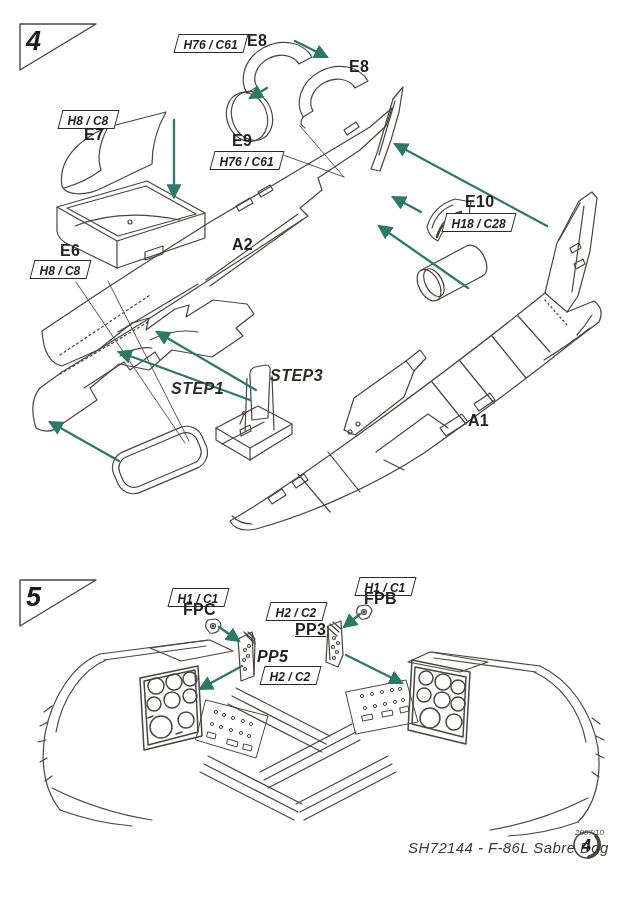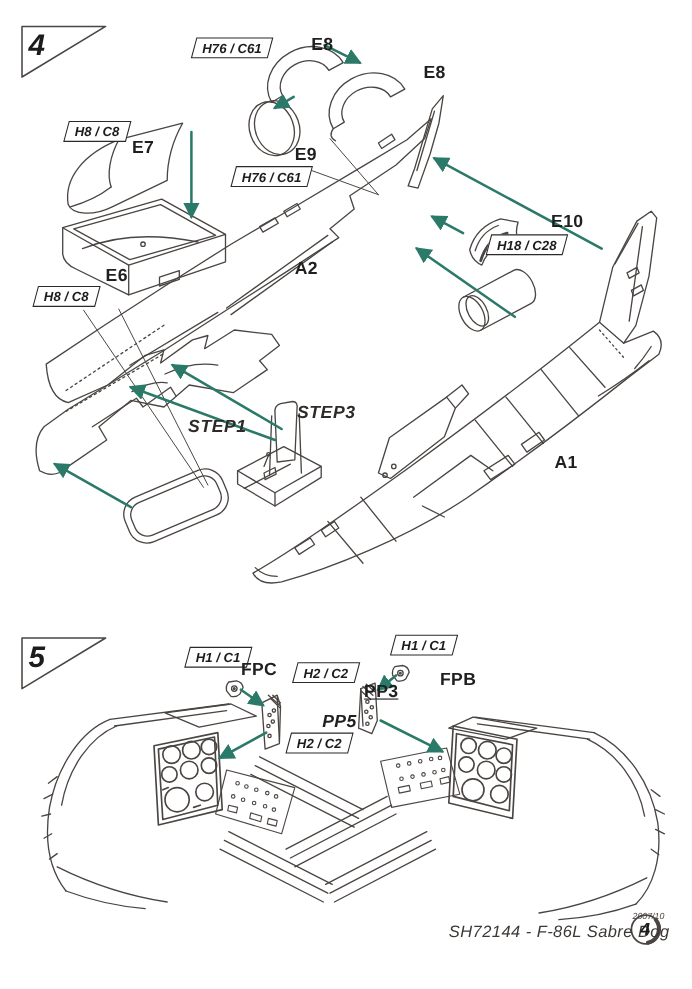--- a/index.html
+++ b/index.html
@@ -3,21 +3,21 @@
 <meta charset="utf-8">
 <style>
   html,body{margin:0;padding:0;background:#e8e8e8;}
   .page{
     position:relative;width:629px;height:899px;background:var(--paper,#fff);
     margin:0 auto;overflow:hidden;
     font-family:"Liberation Sans",sans-serif;color:var(--text,#222);
   }
   svg.art{position:absolute;left:0;top:0;}
   .lbl{position:absolute;font:bold 15px "Liberation Sans",sans-serif;color:var(--text,#222);letter-spacing:.3px;white-space:nowrap;}
-  .lbl.big{font-size:16px;padding-left:36px;}
+  .lbl.big{font-size:16px;}
   .steplbl{position:absolute;font:italic bold 16px "Liberation Sans",sans-serif;color:#2d2a28;letter-spacing:.5px;white-space:nowrap;}
   .flagnum{position:absolute;font:italic bold 27px "Liberation Sans",sans-serif;color:#1c1c1c;}
   .plabel{position:absolute;border:1.5px solid #2a2a2a;background:#fff;transform:skewX(-15deg);padding:0 7px;height:17px;line-height:17px;}
   .plabel span{display:inline-block;transform:skewX(15deg);font:italic bold 12px "Liberation Sans",sans-serif;color:#1c1c1c;white-space:nowrap;}
   .footer-date{position:absolute;font:italic 8px "Liberation Sans",sans-serif;color:#4a4542;padding-left:32px;}
   .footer-title{position:absolute;font:italic 15px "Liberation Sans",sans-serif;color:#3c3835;letter-spacing:.4px;}
   .coin-num{position:absolute;font:italic bold 16px "Liberation Sans",sans-serif;color:#1c1c1c;}
 </style>
 </head>
 <body>
@@ -341,19 +341,19 @@
   <div class="steplbl" style="left:270px;top:367px;">STEP3</div>
 
   <div class="plabel" style="left:170px;top:588px;"><span>H1 / C1</span></div>
   <div class="plabel" style="left:268px;top:602px;"><span>H2 / C2</span></div>
   <div class="plabel" style="left:262px;top:666px;"><span>H2 / C2</span></div>
   <div class="plabel" style="left:357px;top:577px;"><span>H1 / C1</span></div>
 
   <div class="lbl big" style="left:183px;top:601px;">FPC</div>
   <div class="lbl big" style="left:295px;top:621px;text-decoration:underline;">PP3</div>
   <div class="lbl big" style="left:257px;top:648px;font-style:italic;">PP5</div>
-  <div class="lbl big" style="left:364px;top:590px;margin-top:20px;">FPB</div>
+  <div class="lbl big" style="left:364px;top:590px;">FPB</div>
 
   <div class="footer-date" style="left:543px;top:828px;">2007/10</div>
   <div class="footer-title" style="left:408px;top:839px;">SH72144 - F-86L Sabre Dog</div>
   <div class="coin-num" style="left:582px;top:837px;">4</div>
 
 </div>
 
 </body></html>

